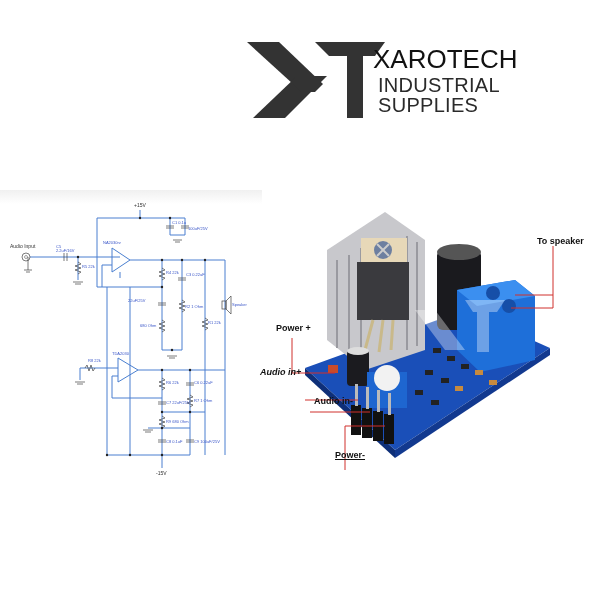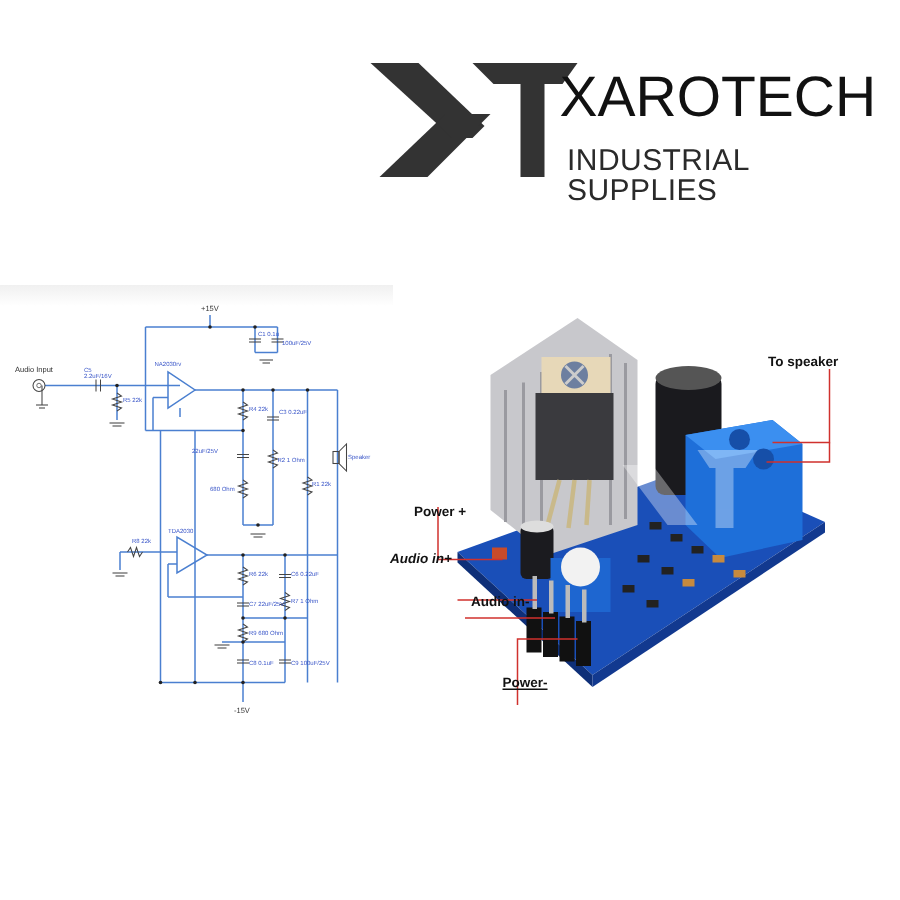--- a/index.html
+++ b/index.html
@@ -1,19 +1,19 @@
 <!DOCTYPE html>
 <html><head>
 <meta charset="utf-8">
 <style>
   html, body { margin:0; padding:0; background:#ffffff; }
   body { width:600px; height:600px; position:relative; overflow:hidden; font-family:"Liberation Sans", sans-serif; }
   .logo { position:absolute; left:245px; top:40px; width:340px; height:80px; }
-  .brand-name { position:absolute; left:373px; top:46px; font-size:38px; letter-spacing:0px; color:#111; font-family:"Liberation Sans", sans-serif; line-height:1; }
-  .brand-sub { position:absolute; left:378px; top:97px; font-size:20px; color:#2a2a2a; font-family:"Liberation Sans", sans-serif; line-height:1; letter-spacing:0.3px; }
+  .brand-name { position:absolute; left:373px; top:46px; font-size:26px; letter-spacing:0px; color:#111; font-family:"Liberation Sans", sans-serif; line-height:1; }
+  .brand-sub { position:absolute; left:378px; top:75px; font-size:20px; color:#2a2a2a; font-family:"Liberation Sans", sans-serif; line-height:1; letter-spacing:0.3px; }
   .schematic { position:absolute; left:0; top:190px; width:262px; height:300px; }
   .board { position:absolute; left:265px; top:200px; width:330px; height:270px; }
   .callout { position:absolute; font-size:9px; font-weight:bold; color:#111; font-family:"Liberation Sans", sans-serif; white-space:nowrap; }
   .sch-label { font-family:"Liberation Sans", sans-serif; font-size:4px; fill:#3a56c8; }
   .sch-label-dark { font-family:"Liberation Sans", sans-serif; font-size:5px; fill:#333; }
 </style>
 </head>
 <body>
 
 <svg class="logo" viewBox="0 0 340 80">
@@ -252,17 +252,17 @@
   <g stroke="#d0312d" stroke-width="1" fill="none">
     <polyline points="288,46 288,95 250,95"></polyline>
     <polyline points="288,95 288,108 246,108"></polyline>
     <polyline points="27,138 27,173 70,173"></polyline>
     <polyline points="40,200 93,200"></polyline>
     <polyline points="45,212 105,212"></polyline>
     <polyline points="80,270 80,226 120,226"></polyline>
   </g>
 </svg>
 
-<div class="callout" style="left:512px; top:236px;">To speaker</div>
-<div class="callout" style="left:276px; top:336px;">Power +</div>
+<div class="callout" style="left:537px; top:236px;">To speaker</div>
+<div class="callout" style="left:276px; top:323px;">Power +</div>
 <div class="callout" style="left:260px; top:367px;font-style:italic;">Audio in+</div>
 <div class="callout" style="left:272px; top:396px;margin-left:42px;">Audio in-</div>
 <div class="callout" style="left:335px; top:450px;text-decoration:underline;">Power-</div>
 
 </body></html>

